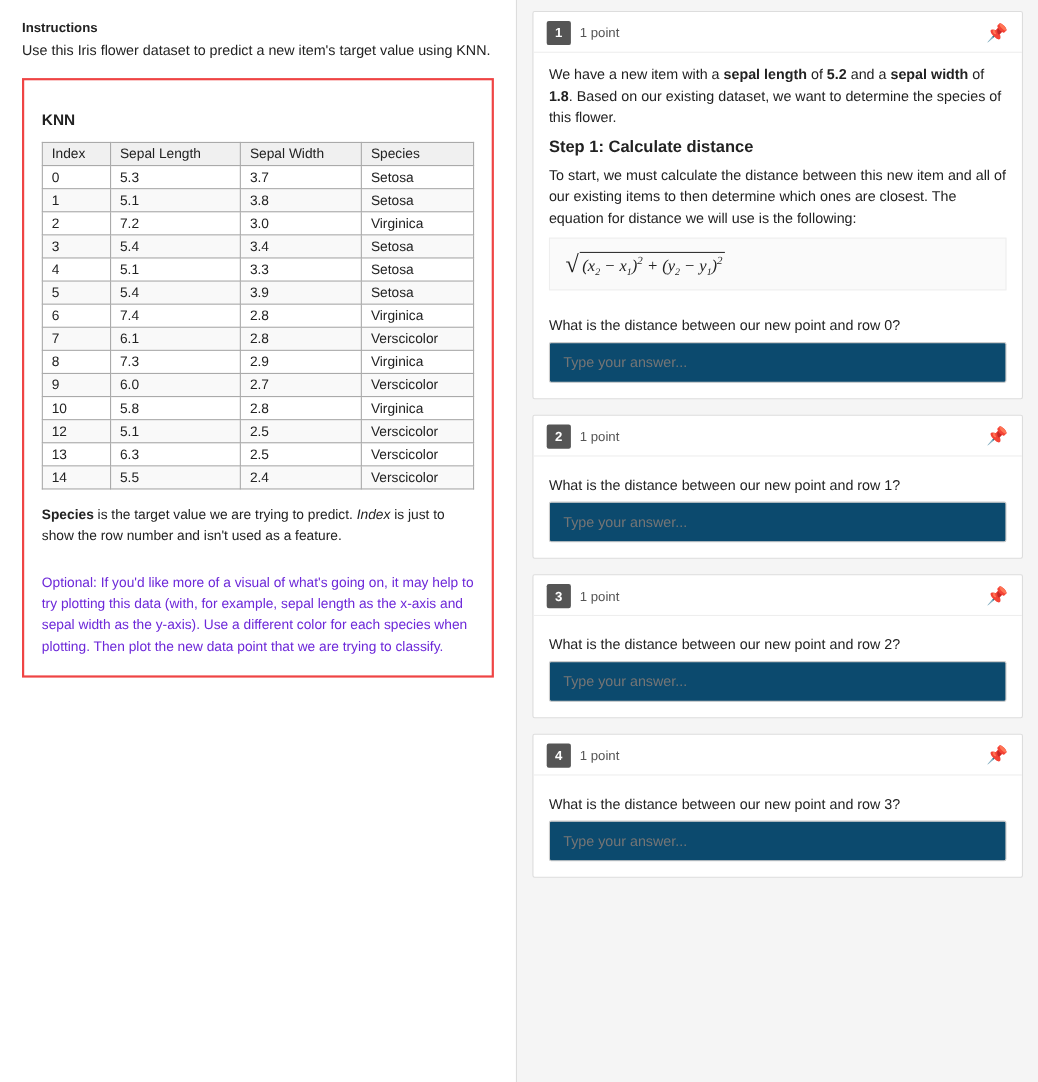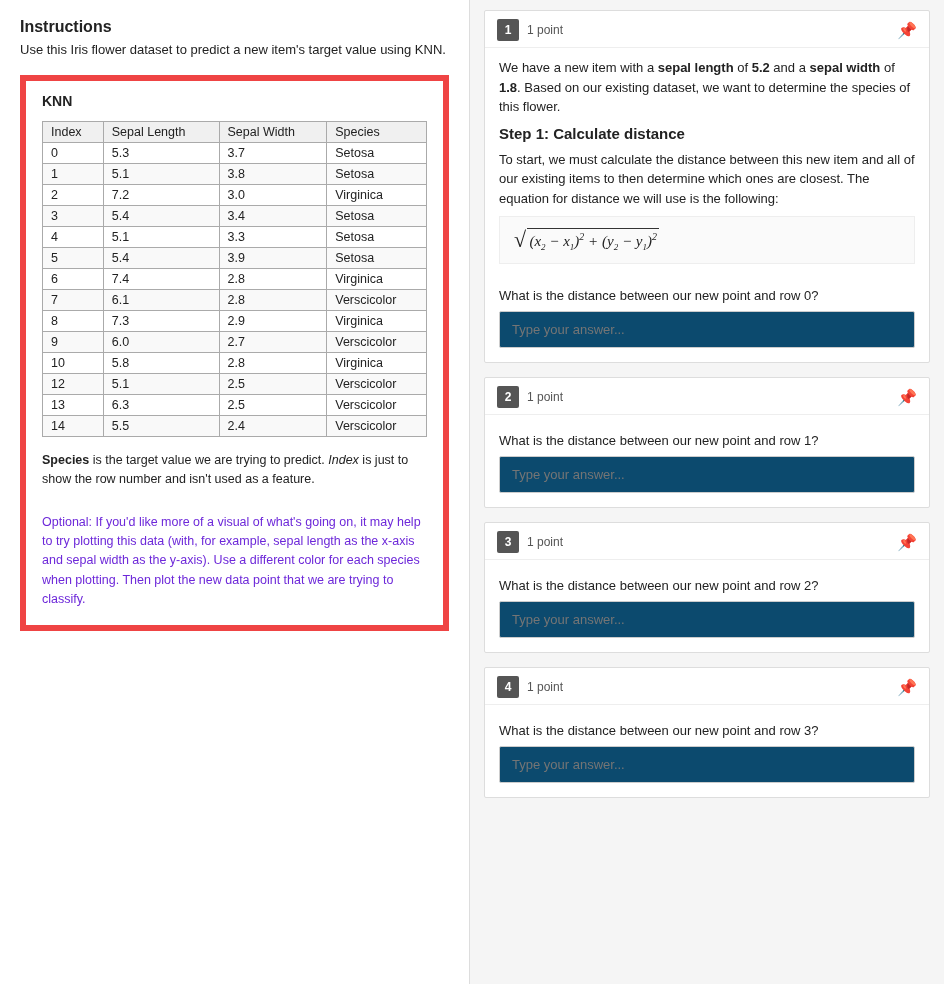--- a/index.html
+++ b/index.html
@@ -20,32 +20,32 @@
     
     .left-panel {
       width: 470px;
       min-width: 470px;
       padding: 18px 20px 20px 20px;
       border-right: 1px solid #ddd;
       background: #fff;
     }
     .instructions-title {
       font-weight: bold;
-      font-size: 16px;
+      font-size: 12px;
       margin-bottom: 6px;
     }
     .instructions-text {
       font-size: 13px;
       margin-bottom: 18px;
       color: #222;
     }
     .knn-section {
       background: #fff;
-      border: 6px solid #ef4444;
-      padding: 12px 16px 16px 16px;
+      border: 2px solid #ef4444;
+      padding: 28px 16px 16px 16px;
       margin-bottom: 14px;
     }
     .knn-title {
       font-weight: bold;
       font-size: 14px;
       margin-bottom: 12px;
     }
     table {
       border-collapse: collapse;
       width: 100%;

